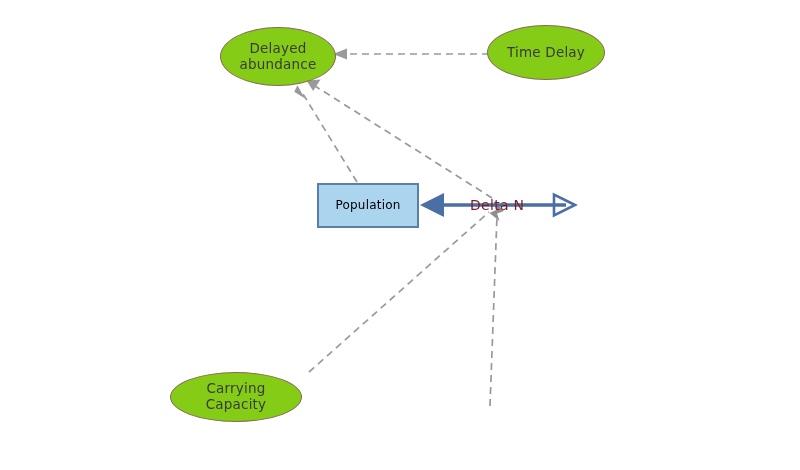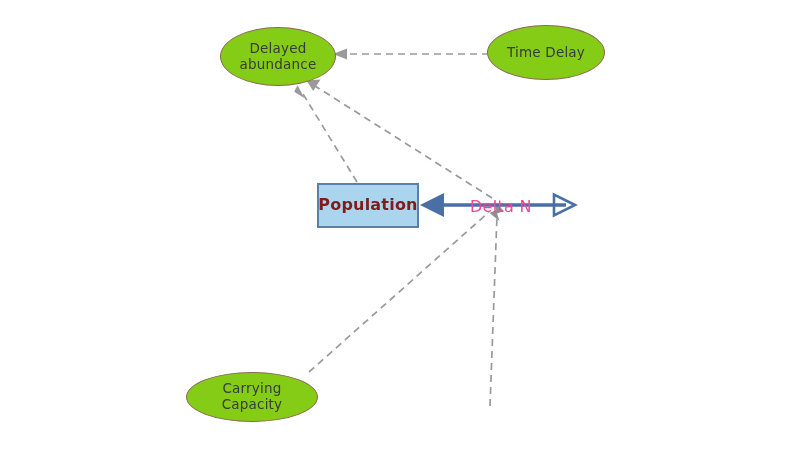--- a/index.html
+++ b/index.html
@@ -40,34 +40,33 @@
   .node-ellipse {
     border-radius: 50%;
     background: #84cc16;
     border: 1.6px solid #8a6a55;
     font-size: 13.5px;
     letter-spacing: 0.2px;
   }
   .node-rect {
     background: #abd5ef;
     border: 2px solid #5a7fa8;
-    font-size: 16px;
-    color: #7f1d1d;
+    font-size: 12px;
+    color: #000000;
     letter-spacing: 0.2px;
-    font-weight: bold;
   }
   .node-label {
     display: block;
     padding: 0 4px;
     white-space: pre-line;
   }
   .flow-label {
     position: absolute;
-    font-size: 16px;
-    color: #ec4899;
+    font-size: 14px;
+    color: #7f1d1d;
     letter-spacing: 0.3px;
     white-space: nowrap;
   }
 </style>
 </head>
 <body>
 
 <div id="canvas">
 
   <svg id="edge-layer" viewBox="0 0 800 470" width="800" height="470" xmlns="http://www.w3.org/2000/svg">
@@ -113,20 +112,20 @@
   </div>
 
   <div class="node node-ellipse" style="left:487px; top:25px; width:118px; height:55px;">
     <span class="node-label">Time Delay</span>
   </div>
 
   <div class="node node-rect" style="left:317px; top:183px; width:102px; height:45px;">
     <span class="node-label">Population</span>
   </div>
 
-  <div class="node node-ellipse" style="left:186px; top:372px; width:132px; height:50px;">
+  <div class="node node-ellipse" style="left:170px; top:372px; width:132px; height:50px;">
     <span class="node-label">Carrying Capacity</span>
   </div>
 
 
   <span class="flow-label" style="left:470px; top:197px;">Delta N</span>
 
 </div>
 
 </body></html>

